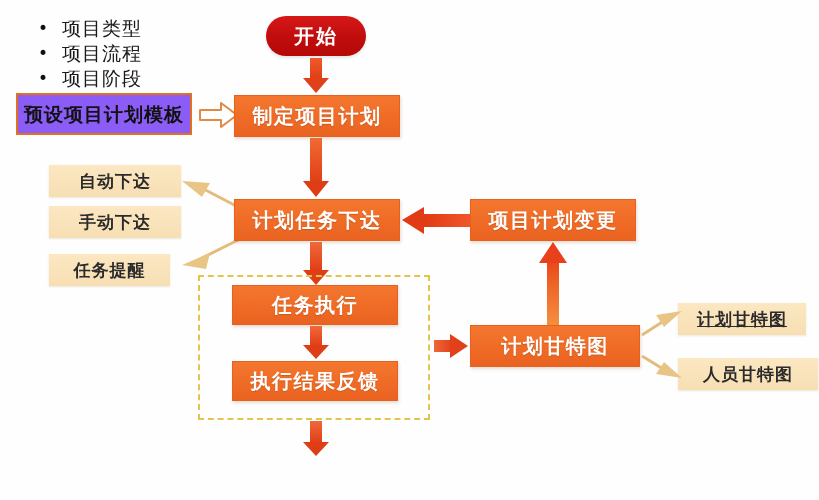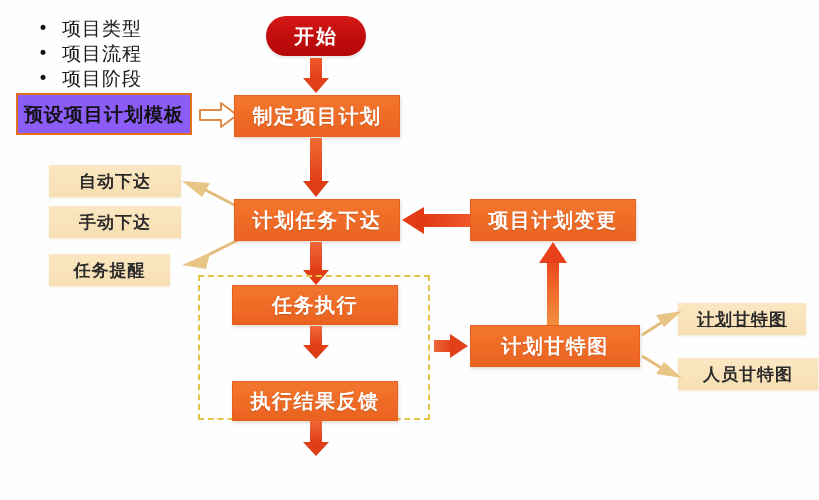--- a/index.html
+++ b/index.html
@@ -203,21 +203,21 @@
         <linearGradient id="gRed5" x1="0" y1="0" x2="0" y2="1">
           <stop offset="0%" stop-color="#f0683a"></stop>
             <stop offset="100%" stop-color="#e03c14"></stop>
         </linearGradient>
       </defs>
       <rect x="9" y="0" width="12" height="21" fill="url(#gRed5)"></rect>
       <polygon points="2,19 28,19 15,33" fill="#df3d16"></polygon>
     </svg>
   </div>
 
-  <div class="node orange" style="left:232px;top:361px;width:166px;height:40px;margin-top:20px;">执行结果反馈</div>
+  <div class="node orange" style="left:232px;top:361px;width:166px;height:40px;">执行结果反馈</div>
 
   <div class="arrow" style="left:434px;top:332px;">
     <svg width="36" height="28" viewBox="0 0 36 28">
       <defs>
         <linearGradient id="gRed6" x1="0" y1="0" x2="1" y2="0">
           <stop offset="0%" stop-color="#f0673a"></stop>
             <stop offset="100%" stop-color="#e2401a"></stop>
         </linearGradient>
       </defs>
       <rect x="0" y="8" width="18" height="12" fill="url(#gRed6)"></rect>

